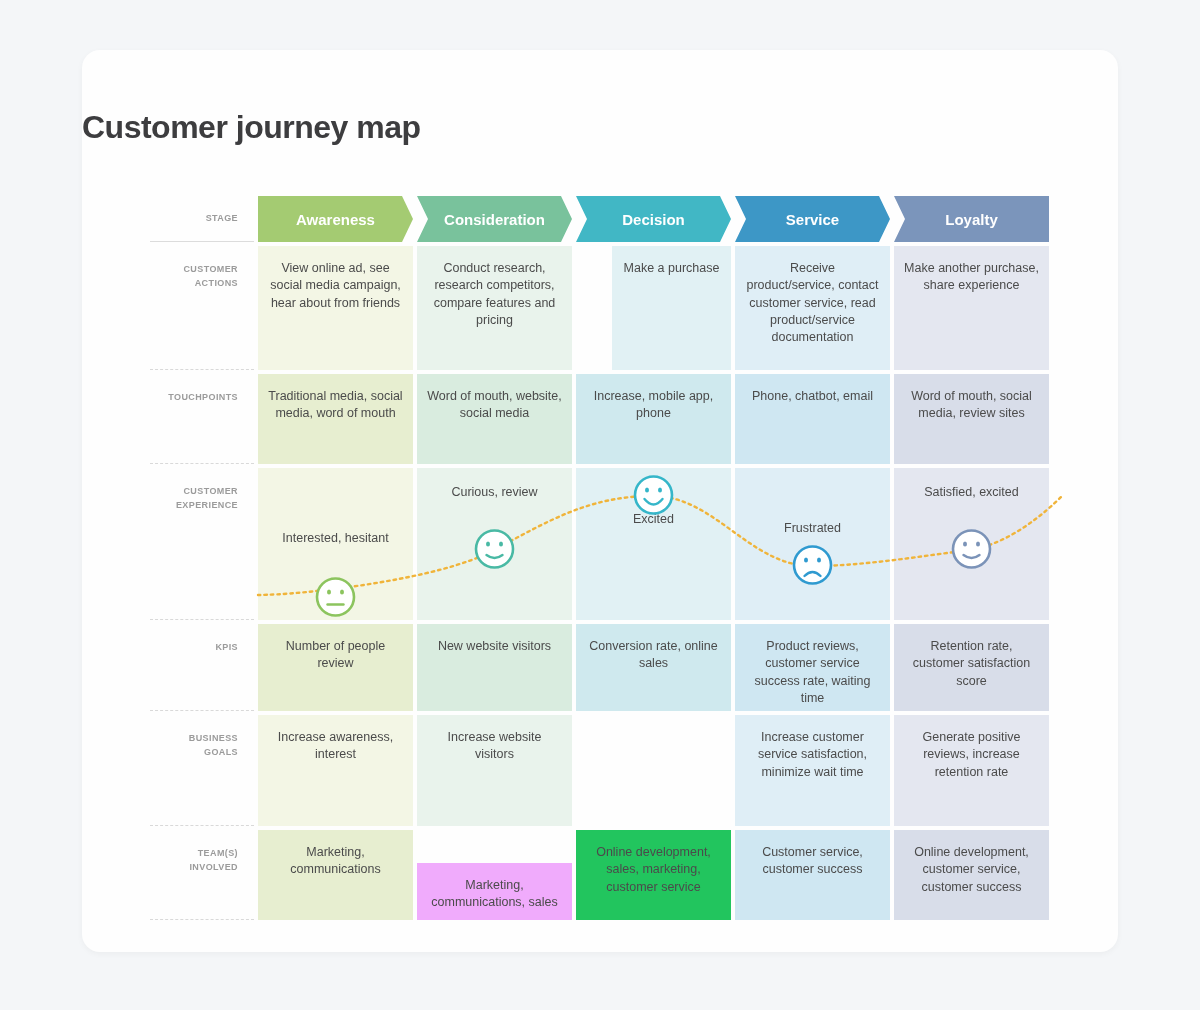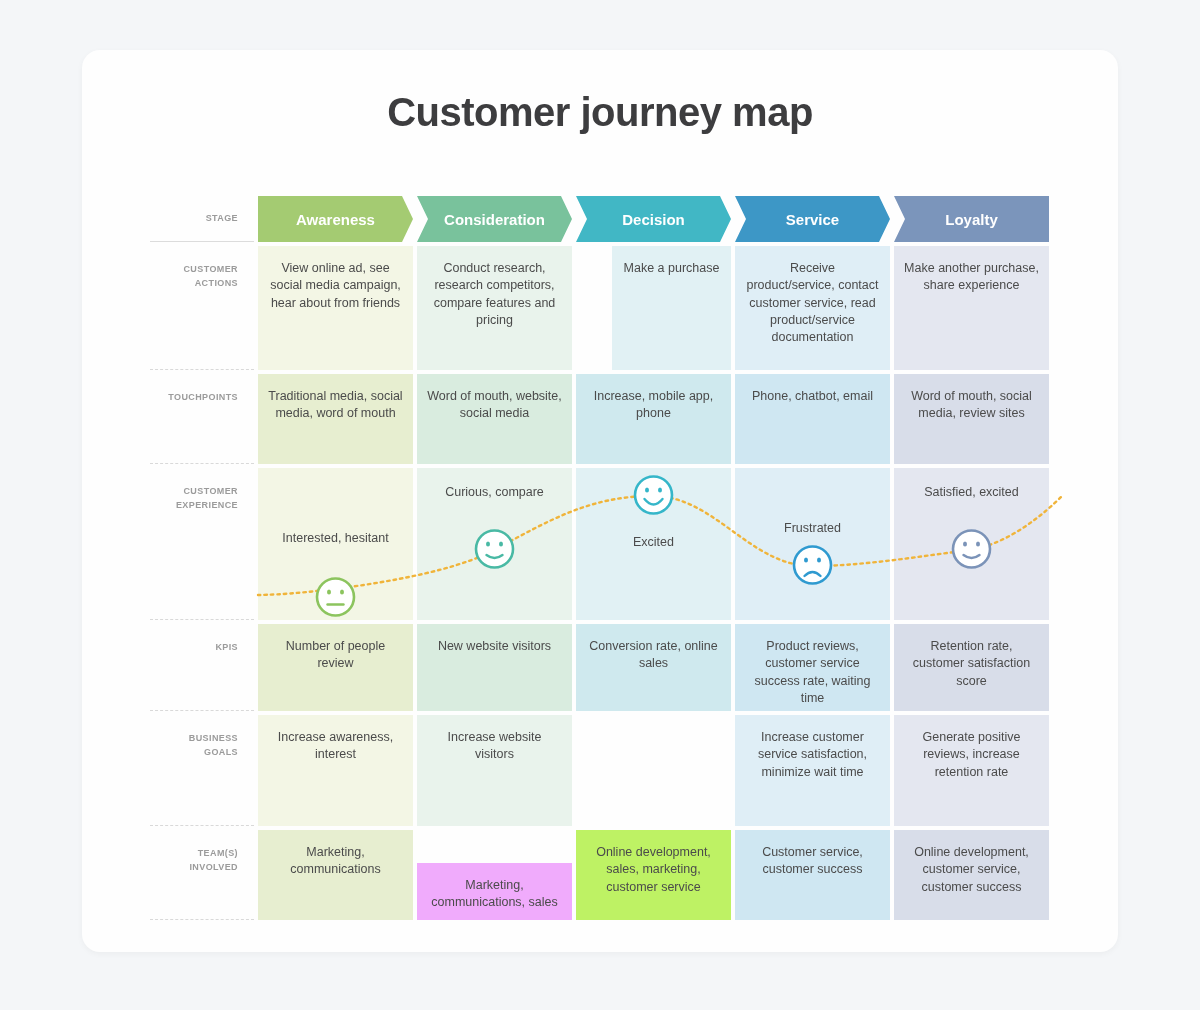--- a/index.html
+++ b/index.html
@@ -11,23 +11,22 @@
     overflow:hidden;
   }
   .card {
     position:absolute; left:82px; top:50px;
     width:1036px; height:902px;
     background:#fefefe;
     border-radius:18px;
     box-shadow:0 2px 6px rgba(0,0,0,0.04);
   }
   .title {
-    margin-top:40px;
-    text-align:center;
-    font-size:40px;
+    margin-top:59px;
+    font-size:32px;
     font-weight:bold;
     letter-spacing:-0.5px;
     color:#3d3d3f;
   }
   .jtable {
     position:absolute; left:68px; top:146px;
     width:899px;
     display:grid;
     grid-template-columns:104px repeat(5,155px);
     grid-template-rows:46px 124px 90px 152px 87px 111px 90px;
@@ -68,21 +67,21 @@
     line-height:1.38;
     color:#4b4b4b;
     text-align:center;
   }
   .cell.exp { position:relative; padding:0; }
   .explabel {
     position:absolute; left:0; width:100%;
     font-size:12.5px; line-height:1.3; color:#4b4b4b; text-align:center;
     padding:0 14px;
   }
-  .el0{top:62px}.el1{top:16px}.el2{top:66px}.el3{top:52px}.el4{top:16px}
+  .el0{top:62px}.el1{top:16px}.el2{top:43px}.el3{top:52px}.el4{top:16px}
   .curve-svg {
     position:absolute; left:0; top:272px;
     width:915px; height:152px;
     overflow:visible;
     pointer-events:none;
   }
   .curve-path { fill:none; stroke-width:2.4; stroke-dasharray:2.5 4; stroke-linecap:round; }
   .face circle { fill:#ffffff; stroke:currentColor; stroke-width:2.6; }
   .face ellipse { fill:currentColor; }
   .face .mouth { fill:none; stroke:currentColor; stroke-width:2.4; stroke-linecap:round; }
@@ -118,21 +117,21 @@
     <div class="cell c1 r3" style="background: rgb(231, 238, 208);">Traditional media, social media, word of mouth</div>
     <div class="cell c2 r3" style="background: rgb(217, 236, 223);">Word of mouth, website, social media</div>
     <div class="cell c3 r3" style="background: rgb(207, 233, 238);">Increase, mobile app, phone</div>
     <div class="cell c4 r3" style="background: rgb(207, 231, 242);">Phone, chatbot, email</div>
     <div class="cell c5 r3" style="background: rgb(216, 221, 233);">Word of mouth, social media, review sites</div>
 
     <div class="cell exp c1 r4" style="background: rgb(243, 246, 229);">
       <div class="explabel el0">Interested, hesitant</div>
     </div>
     <div class="cell exp c2 r4" style="background: rgb(233, 243, 236);">
-      <div class="explabel el1">Curious, compare</div>
+      <div class="explabel el1">Curious, review</div>
     </div>
     <div class="cell exp c3 r4" style="background: rgb(225, 241, 244);">
       <div class="explabel el2">Excited</div>
     </div>
     <div class="cell exp c4 r4" style="background: rgb(223, 238, 246);">
       <div class="explabel el3">Frustrated</div>
     </div>
     <div class="cell exp c5 r4" style="background: rgb(228, 231, 240);">
       <div class="explabel el4">Satisfied, excited</div>
     </div>
@@ -143,21 +142,21 @@
     <div class="cell c4 r5" style="background: rgb(207, 231, 242);">Product reviews, customer service success rate, waiting time</div>
     <div class="cell c5 r5" style="background: rgb(216, 221, 233);">Retention rate, customer satisfaction score</div>
 
     <div class="cell c1 r6" style="background: rgb(243, 246, 229);">Increase awareness, interest</div>
     <div class="cell c2 r6" style="background: rgb(233, 243, 236);">Increase website visitors</div>
     <div class="cell c4 r6" style="background: rgb(223, 238, 246);">Increase customer service satisfaction, minimize wait time</div>
     <div class="cell c5 r6" style="background: rgb(228, 231, 240);">Generate positive reviews, increase retention rate</div>
 
     <div class="cell c1 r7" style="background: rgb(231, 238, 208);">Marketing, communications</div>
     <div class="cell c2 r7" style="background: #f0abfc; margin-top: 33px;">Marketing, communications, sales</div>
-    <div class="cell c3 r7" style="background: #bef264;">Online development, sales, marketing, customer service</div>
+    <div class="cell c3 r7" style="background: #22c55e;">Online development, sales, marketing, customer service</div>
     <div class="cell c4 r7" style="background: rgb(207, 231, 242);">Customer service, customer success</div>
     <div class="cell c5 r7" style="background: rgb(216, 221, 233);">Online development, customer service, customer success</div>
 
     <svg class="curve-svg" viewBox="0 0 915 152">
       <path class="curve-path" d="M 108 127 C 150 127, 290 112, 344 82 C 400 52, 440 28, 503 28 C 565 28, 600 98, 662 98 C 715 98, 770 88, 821 82 C 860 75, 895 45, 912 28" style="stroke: rgb(240, 180, 58);"></path>
       <g class="face" transform="translate(185.5,129)" style="color: rgb(140, 196, 94);">
         <circle r="18.5"></circle>
           <ellipse cx="-6.5" cy="-5" rx="2" ry="2.6"></ellipse>
           <ellipse cx="6.5" cy="-5" rx="2" ry="2.6"></ellipse>
         <path class="mouth" d="M -8 7.5 L 8 7.5"></path>

